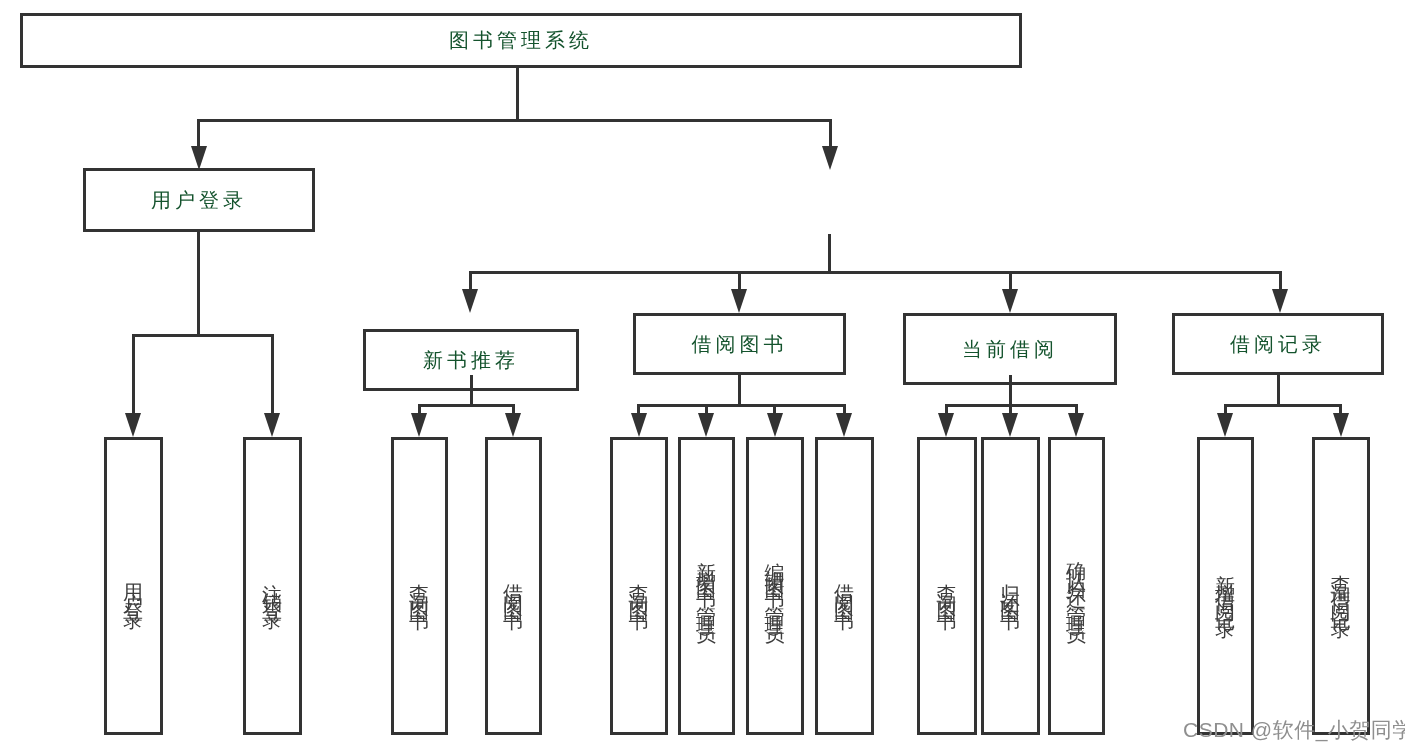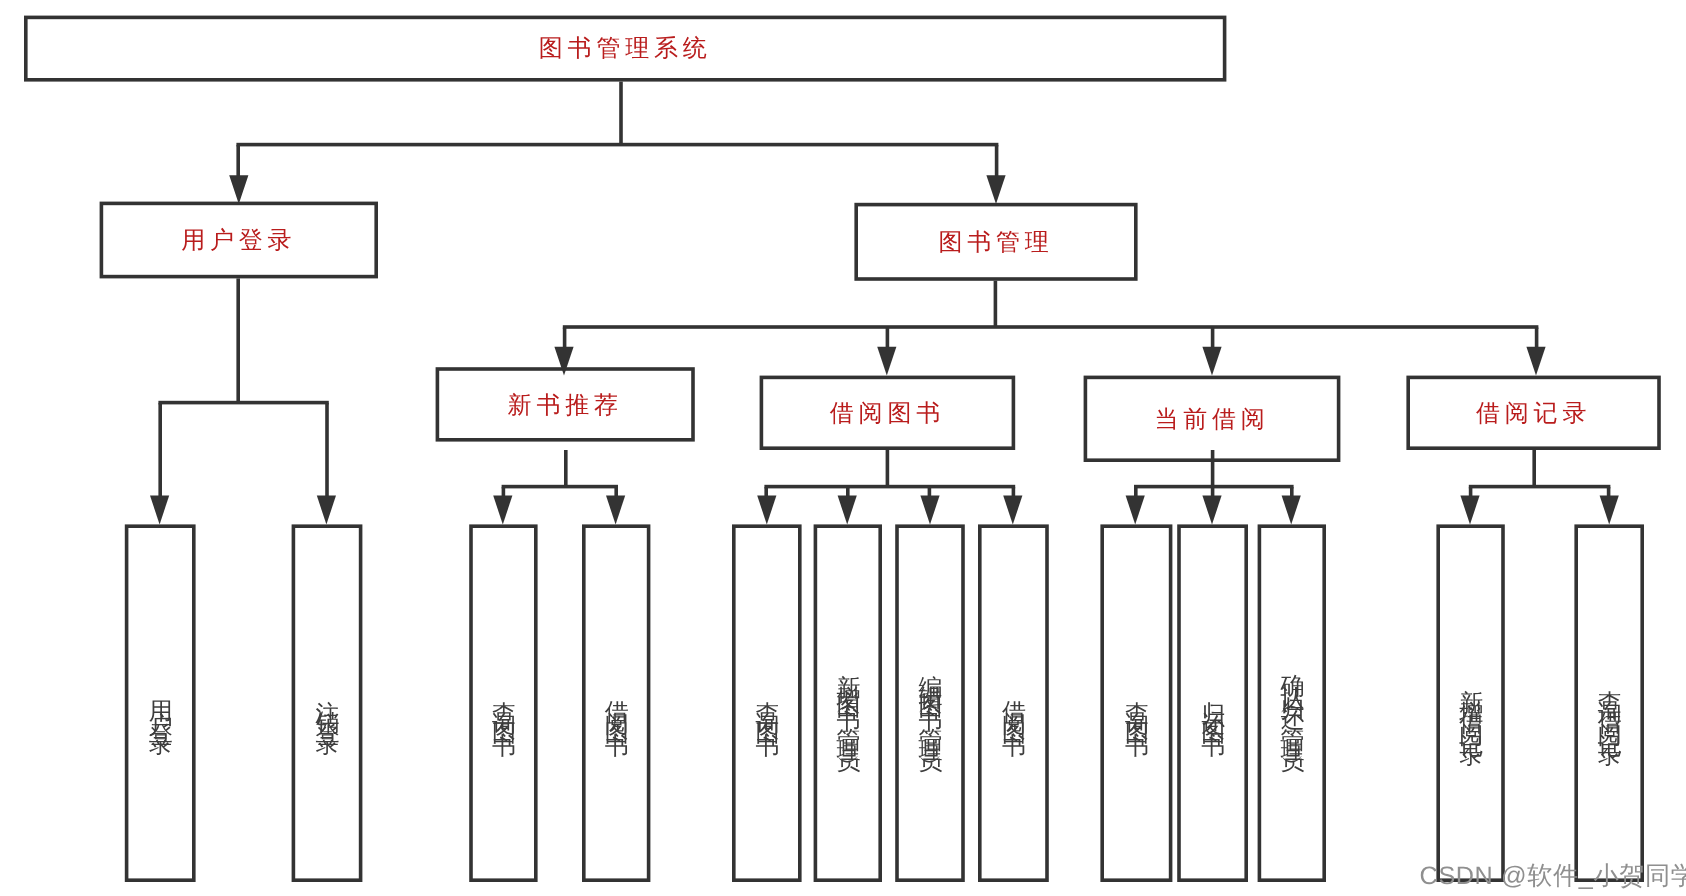--- a/index.html
+++ b/index.html
@@ -4,21 +4,21 @@
 <style>
   html,body{margin:0;padding:0;background:#ffffff;}
   #canvas{
     position:relative;width:1405px;height:747px;background:#ffffff;overflow:hidden;
     font-family:"Liberation Sans",sans-serif;color:#3d3d3d;
   }
   .box{
     position:absolute;box-sizing:border-box;border:3px solid #333333;background:#ffffff;
     display:flex;align-items:center;justify-content:center;
   }
-  .hbox span{font-size:20px;letter-spacing:4px;color:#b91c1c;white-space:nowrap;}
+  .hbox span{font-size:20px;letter-spacing:4px;color:#14532d;white-space:nowrap;}
   .vbox span{
     writing-mode:vertical-rl;text-orientation:mixed;
     font-size:20px;letter-spacing:9px;line-height:1;color:#3d3d3d;
   }
   .line{position:absolute;background:#333333;}
   .arrow{
     position:absolute;width:0;height:0;
     border-left:8px solid transparent;border-right:8px solid transparent;
     border-top:24px solid #333333;
   }
@@ -32,25 +32,22 @@
 
 <div id="canvas">
 
   <div class="box hbox" style="left:20px;top:13px;width:1002px;height:55px">
     <span>图书管理系统</span>
   </div>
 
   <div class="box hbox" style="left:83px;top:168px;width:232px;height:64px">
     <span>用户登录</span>
   </div>
-  <div class="box hbox" style="left:712px;top:169px;width:236px;height:65px">
-    <span>图书管理</span>
-  </div>
 
-  <div class="box hbox" style="left:363px;top:306px;width:216px;height:62px">
+  <div class="box hbox" style="left:363px;top:329px;width:216px;height:62px">
     <span>新书推荐</span>
   </div>
   <div class="box hbox" style="left:633px;top:313px;width:213px;height:62px">
     <span>借阅图书</span>
   </div>
   <div class="box hbox" style="left:903px;top:313px;width:214px;height:72px">
     <span>当前借阅</span>
   </div>
   <div class="box hbox" style="left:1172px;top:313px;width:212px;height:62px">
     <span>借阅记录</span>

